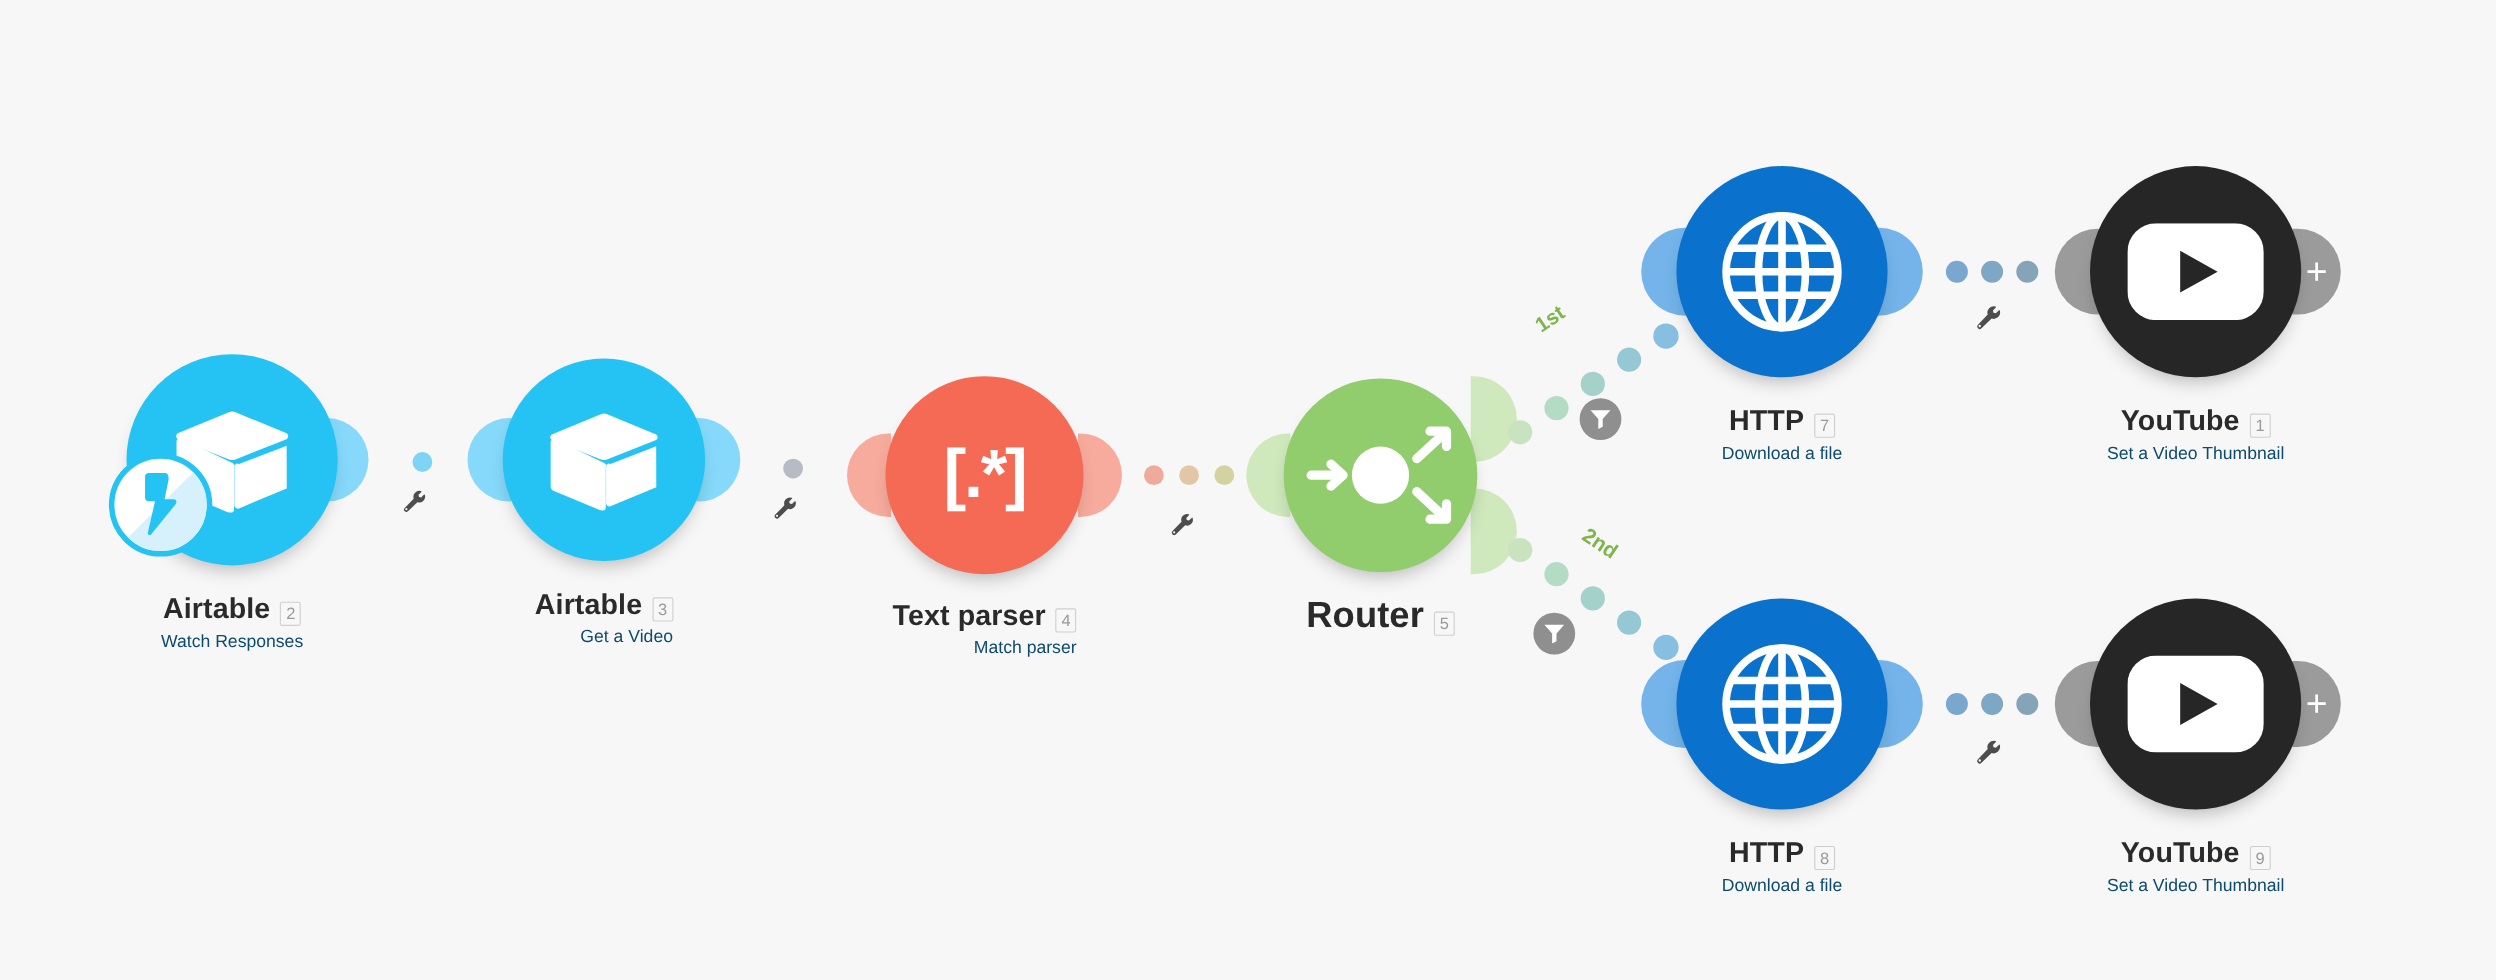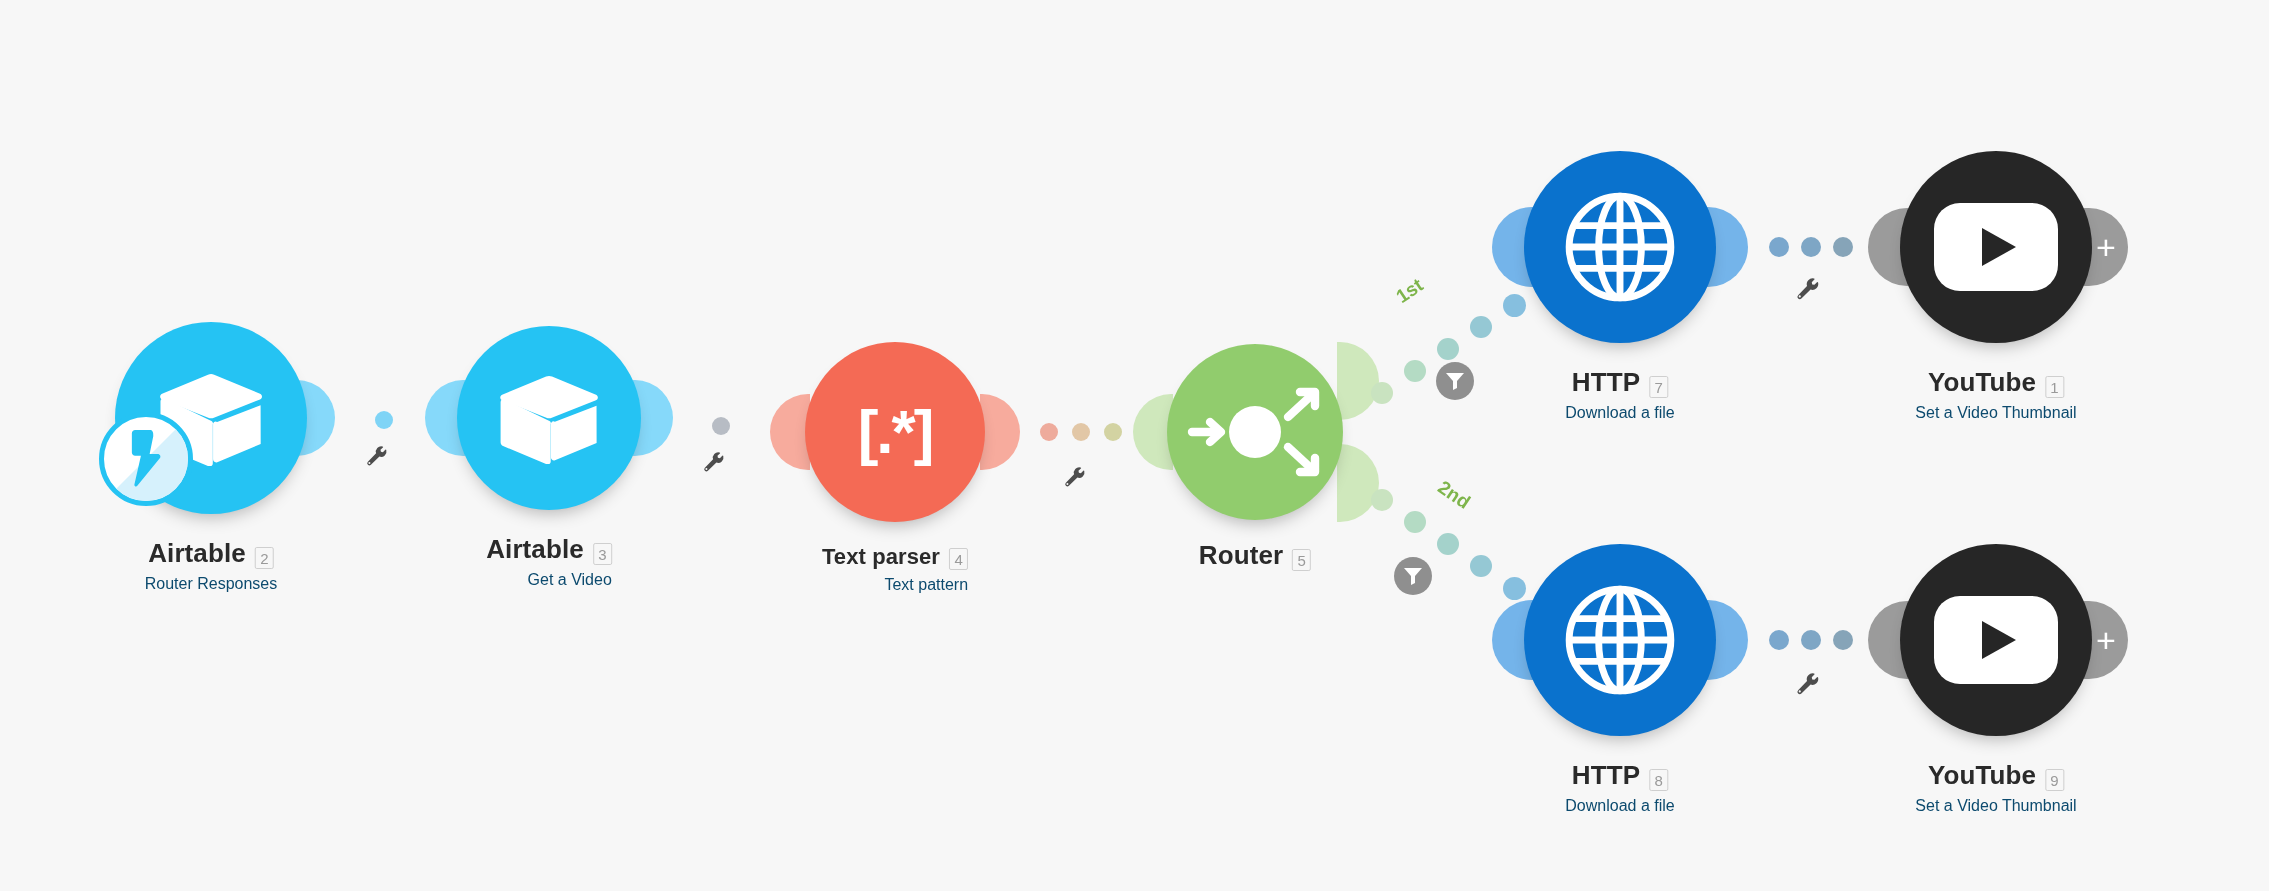--- a/index.html
+++ b/index.html
@@ -176,21 +176,21 @@
       <svg width="44" height="58" viewBox="0 0 12 16" fill="#25c3f3" aria-hidden="true">
         <path d="M7.1 0H3.0C2.5 0 2.1.4 2.1.9v5.3c0 .5.4.9.9.9h1.6L2.8 15c-.1.5.5.8.8.4l6.2-7.6c.4-.5.1-1.2-.6-1.2H7.0l1.0-4.9C8.1.5 7.7 0 7.1 0z"></path>
       </svg>
     </div>
 
     <div class="label" style="left:0px;top:120px;">
       <div class="label-row">
         <span class="label-title" style="font-size:26px;">Airtable</span>
         <span class="badge" style="font-size:15px;">2</span>
       </div>
-      <div class="label-sub" style="font-size:16px;">Router Responses</div>
+      <div class="label-sub" style="font-size:16px;">Watch Responses</div>
     </div>
   </div>
 
   <div class="dot" style="left:375px;top:411px;width:18px;height:18px;background:#7fd4f6;"></div>
   <div class="wrench" style="left:365px;top:445px;">
     <svg width="24" height="24" viewBox="0 0 24 24" fill="currentColor" aria-hidden="true">
       <path d="M21.3 5.1a.6.6 0 0 0-1-.27l-2.4 2.4-2-.42-.42-2 2.4-2.4a.6.6 0 0 0-.28-1 5.4 5.4 0 0 0-6.5 6.9L2.9 16.8a2.1 2.1 0 1 0 3 3l8.5-8.2a5.4 5.4 0 0 0 6.9-6.5zM4.4 18.9a1 1 0 1 1 0-2 1 1 0 0 1 0 2z"></path>
     </svg>
   </div>
 
@@ -221,24 +221,24 @@
   </div>
 
   <div class="module" style="left:895px;top:432px;">
     <div class="port port-in" style="left:-125px;margin-top:-38px;width:40px;height:76px;background:#f7ab9d;"></div>
     <div class="port port-out" style="left:85px;margin-top:-38px;width:40px;height:76px;background:#f7ab9d;"></div>
     <div class="bubble" style="left:-90px;top:-90px;width:180px;height:180px;background:#f46a55;">
       <span style="color:#ffffff;font-family:'Liberation Sans',sans-serif;font-weight:bold;font-size:62px;letter-spacing:-2px;line-height:1;">[.*]</span>
     </div>
     <div class="label" style="left:0px;top:112px;">
       <div class="label-row">
-        <span class="label-title" style="font-size:22px;">Text parser</span>
+        <span class="label-title" style="font-size:26px;">Text parser</span>
         <span class="badge" style="font-size:15px;">4</span>
       </div>
-      <div class="label-sub" style="font-size:16px;">Text pattern</div>
+      <div class="label-sub" style="font-size:16px;">Match parser</div>
     </div>
   </div>
 
   <div class="dot" style="left:1040px;top:423px;width:18px;height:18px;background:#eeab9c;"></div>
   <div class="dot" style="left:1072px;top:423px;width:18px;height:18px;background:#e2c7a6;"></div>
   <div class="dot" style="left:1104px;top:423px;width:18px;height:18px;background:#d3d3a2;"></div>
   <div class="wrench" style="left:1063px;top:466px;">
     <svg width="24" height="24" viewBox="0 0 24 24" fill="currentColor" aria-hidden="true">
       <path d="M21.3 5.1a.6.6 0 0 0-1-.27l-2.4 2.4-2-.42-.42-2 2.4-2.4a.6.6 0 0 0-.28-1 5.4 5.4 0 0 0-6.5 6.9L2.9 16.8a2.1 2.1 0 1 0 3 3l8.5-8.2a5.4 5.4 0 0 0 6.9-6.5zM4.4 18.9a1 1 0 1 1 0-2 1 1 0 0 1 0 2z"></path>
     </svg>
@@ -255,21 +255,21 @@
         <line x1="6" y1="27.5" x2="20" y2="27.5"></line>
         <polyline points="15,22.5 20.5,27.5 15,32.5"></polyline>
         <line x1="54" y1="20" x2="67" y2="8"></line>
         <polyline points="60,7.5 67.5,7.5 67.5,14.5"></polyline>
         <line x1="54" y1="35" x2="67" y2="47"></line>
         <polyline points="60,47.5 67.5,47.5 67.5,40.5"></polyline>
       </svg>
     </div>
     <div class="label" style="left:0px;top:108px;">
       <div class="label-row">
-        <span class="label-title" style="font-size:26px;">Router</span>
+        <span class="label-title" style="font-size:33px;">Router</span>
         <span class="badge" style="font-size:15px;">5</span>
       </div>
     </div>
   </div>
 
   <div class="dot" style="left:1371px;top:382px;width:22px;height:22px;background:#c9e3c0;"></div>
   <div class="dot" style="left:1404px;top:360px;width:22px;height:22px;background:#b4dbc4;"></div>
   <div class="dot" style="left:1437px;top:338px;width:22px;height:22px;background:#a4d2cb;"></div>
   <div class="dot" style="left:1470px;top:316px;width:22px;height:22px;background:#95c8d4;"></div>
   <div class="dot" style="left:1503px;top:294px;width:23px;height:23px;background:#86bfdf;"></div>

